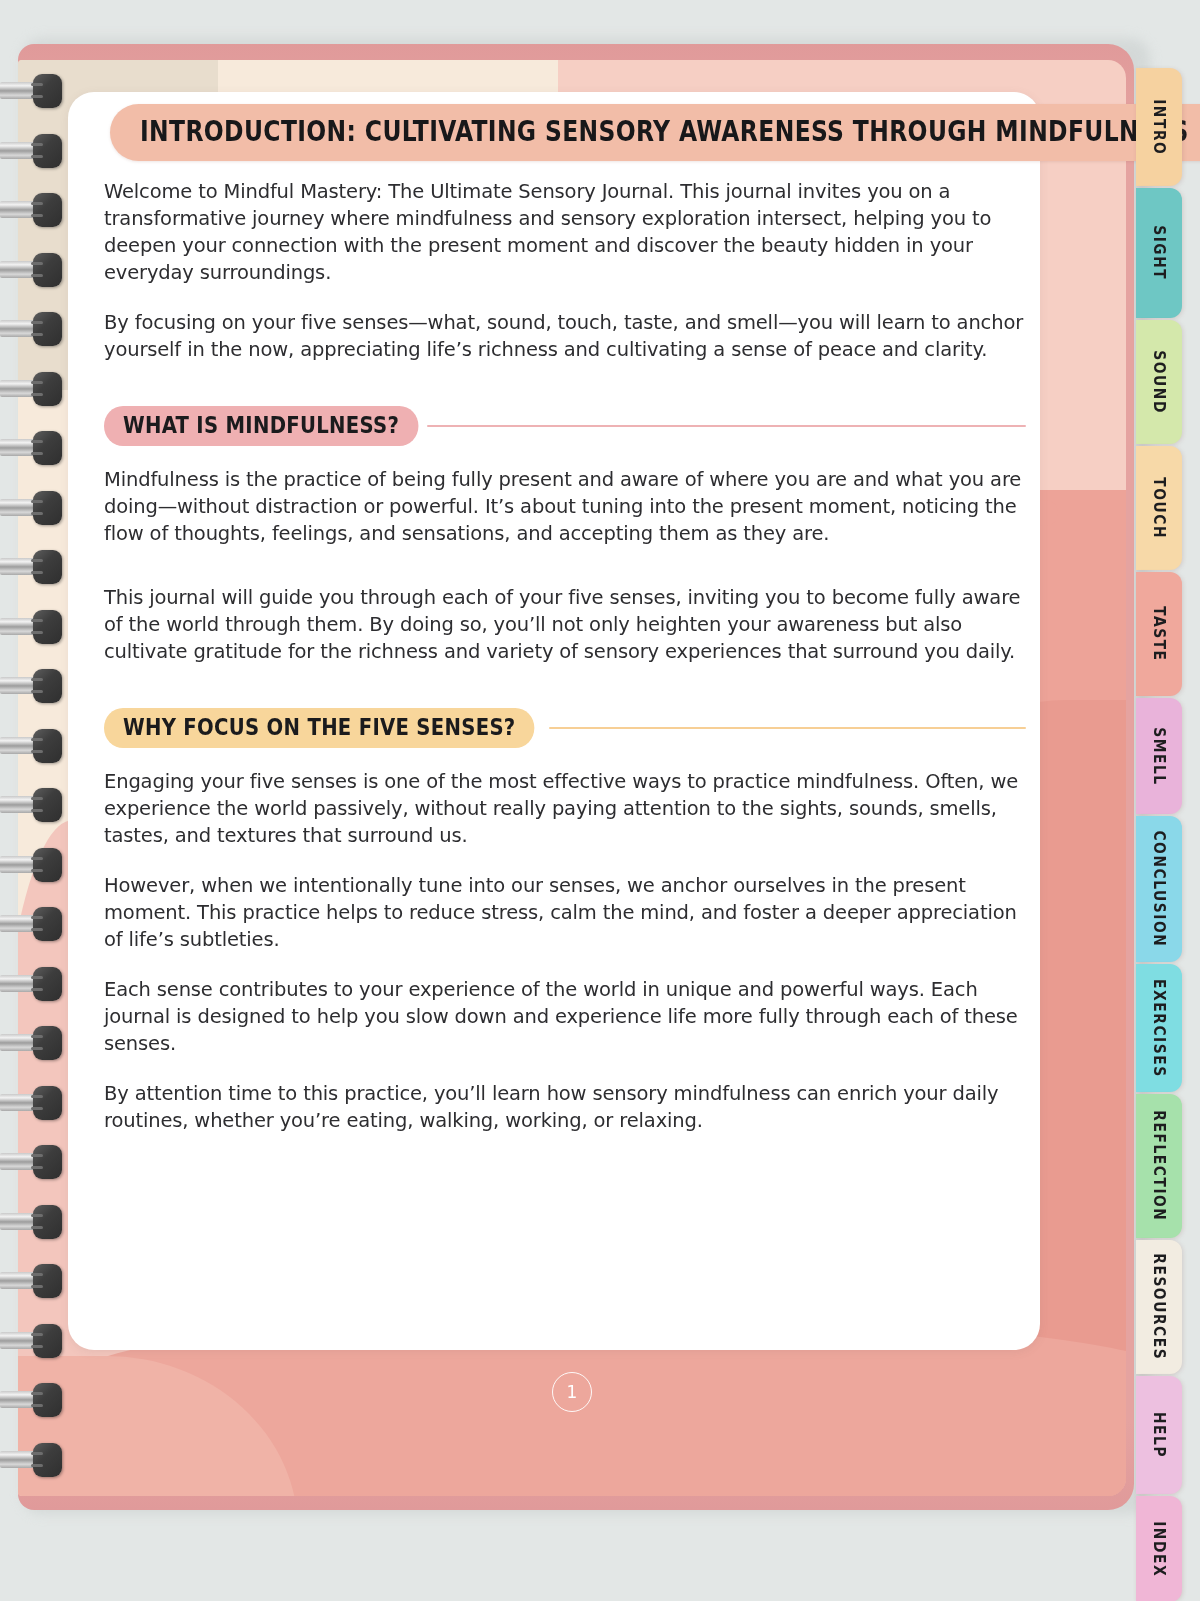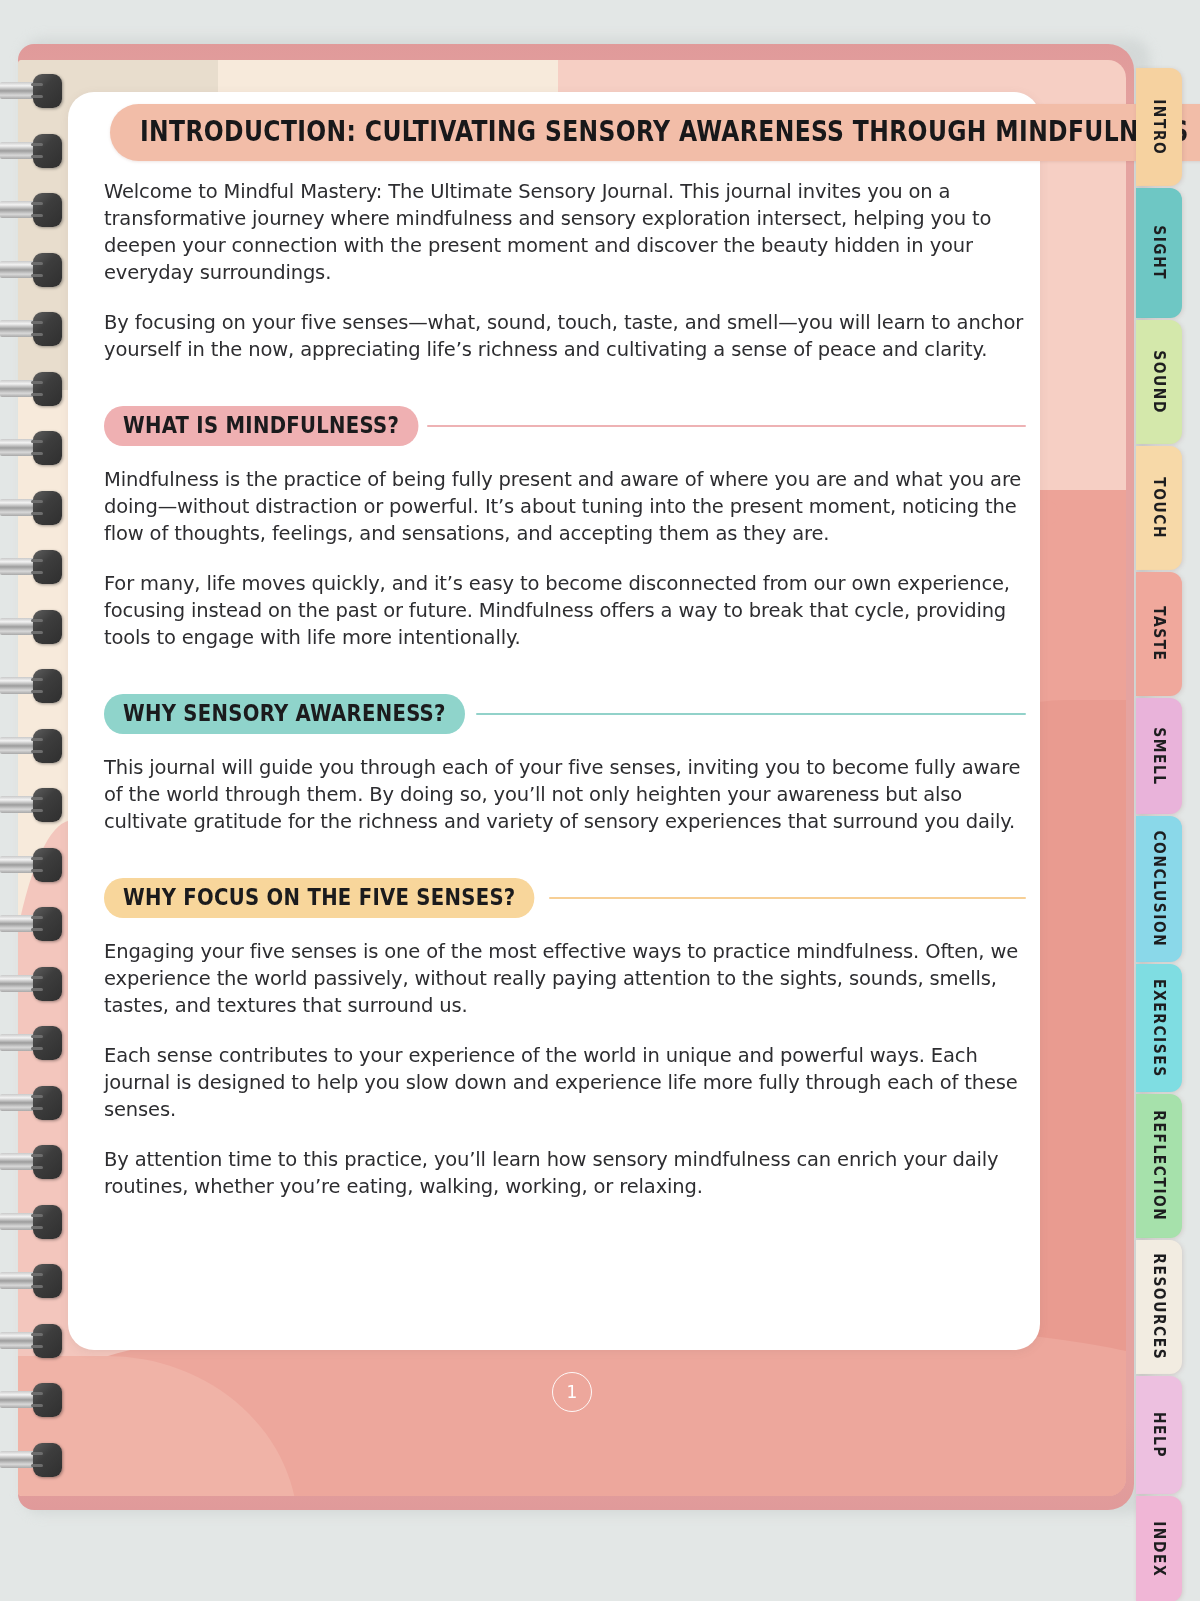--- a/index.html
+++ b/index.html
@@ -303,35 +303,31 @@
 
     <p class="para">Welcome to Mindful Mastery: The Ultimate Sensory Journal. This journal invites you on a transformative journey where mindfulness and sensory exploration intersect, helping you to deepen your connection with the present moment and discover the beauty hidden in your everyday surroundings.</p>
     <p class="para">By focusing on your five senses—what, sound, touch, taste, and smell—you will learn to anchor yourself in the now, appreciating life’s richness and cultivating a sense of peace and clarity.</p>
 
     <div class="sec-gap"></div>
     <div class="section-head">
       <div class="section-pill" style="background: rgb(239, 176, 178);">WHAT IS MINDFULNESS?</div>
       <div class="section-rule" style="background: rgb(238, 178, 180);"></div>
     </div>
     <p class="para">Mindfulness is the practice of being fully present and aware of where you are and what you are doing—without distraction or powerful. It’s about tuning into the present moment, noticing the flow of thoughts, feelings, and sensations, and accepting them as they are.</p>
-    <p class="para">For many, life moves quickly, and it’s easy to become disconnected from our own experience, focusing instead on the past or future. Mindfulness offers a way to break that cycle, providing tools to engage with life more intentionally.</p>
 
     <div class="sec-gap"></div>
-    <div class="section-head">
-      <div class="section-pill" style="background: rgb(143, 212, 203);">WHY SENSORY AWARENESS?</div>
-      <div class="section-rule" style="background: rgb(146, 210, 202);"></div>
-    </div>
     <p class="para">This journal will guide you through each of your five senses, inviting you to become fully aware of the world through them. By doing so, you’ll not only heighten your awareness but also cultivate gratitude for the richness and variety of sensory experiences that surround you daily.</p>
 
     <div class="sec-gap"></div>
     <div class="section-head">
       <div class="section-pill" style="background: rgb(248, 214, 155);">WHY FOCUS ON THE FIVE SENSES?</div>
       <div class="section-rule" style="background: rgb(247, 207, 149);"></div>
     </div>
     <p class="para">Engaging your five senses is one of the most effective ways to practice mindfulness. Often, we experience the world passively, without really paying attention to the sights, sounds, smells, tastes, and textures that surround us.</p>
+    <p class="para">However, when we intentionally tune into our senses, we anchor ourselves in the present moment. This practice helps to reduce stress, calm the mind, and foster a deeper appreciation of life’s subtleties.</p>
     <p class="para">Each sense contributes to your experience of the world in unique and powerful ways. Each journal is designed to help you slow down and experience life more fully through each of these senses.</p>
     <p class="para">By attention time to this practice, you’ll learn how sensory mindfulness can enrich your daily routines, whether you’re eating, walking, working, or relaxing.</p>
   </div>
 
   <div class="spiral-col" id="spiral">
       <div class="ring" style="top: 14px;">
         <div class="wire"></div>
         <div class="clip"></div>
       </div>
       <div class="ring" style="top: 73.5px;">

